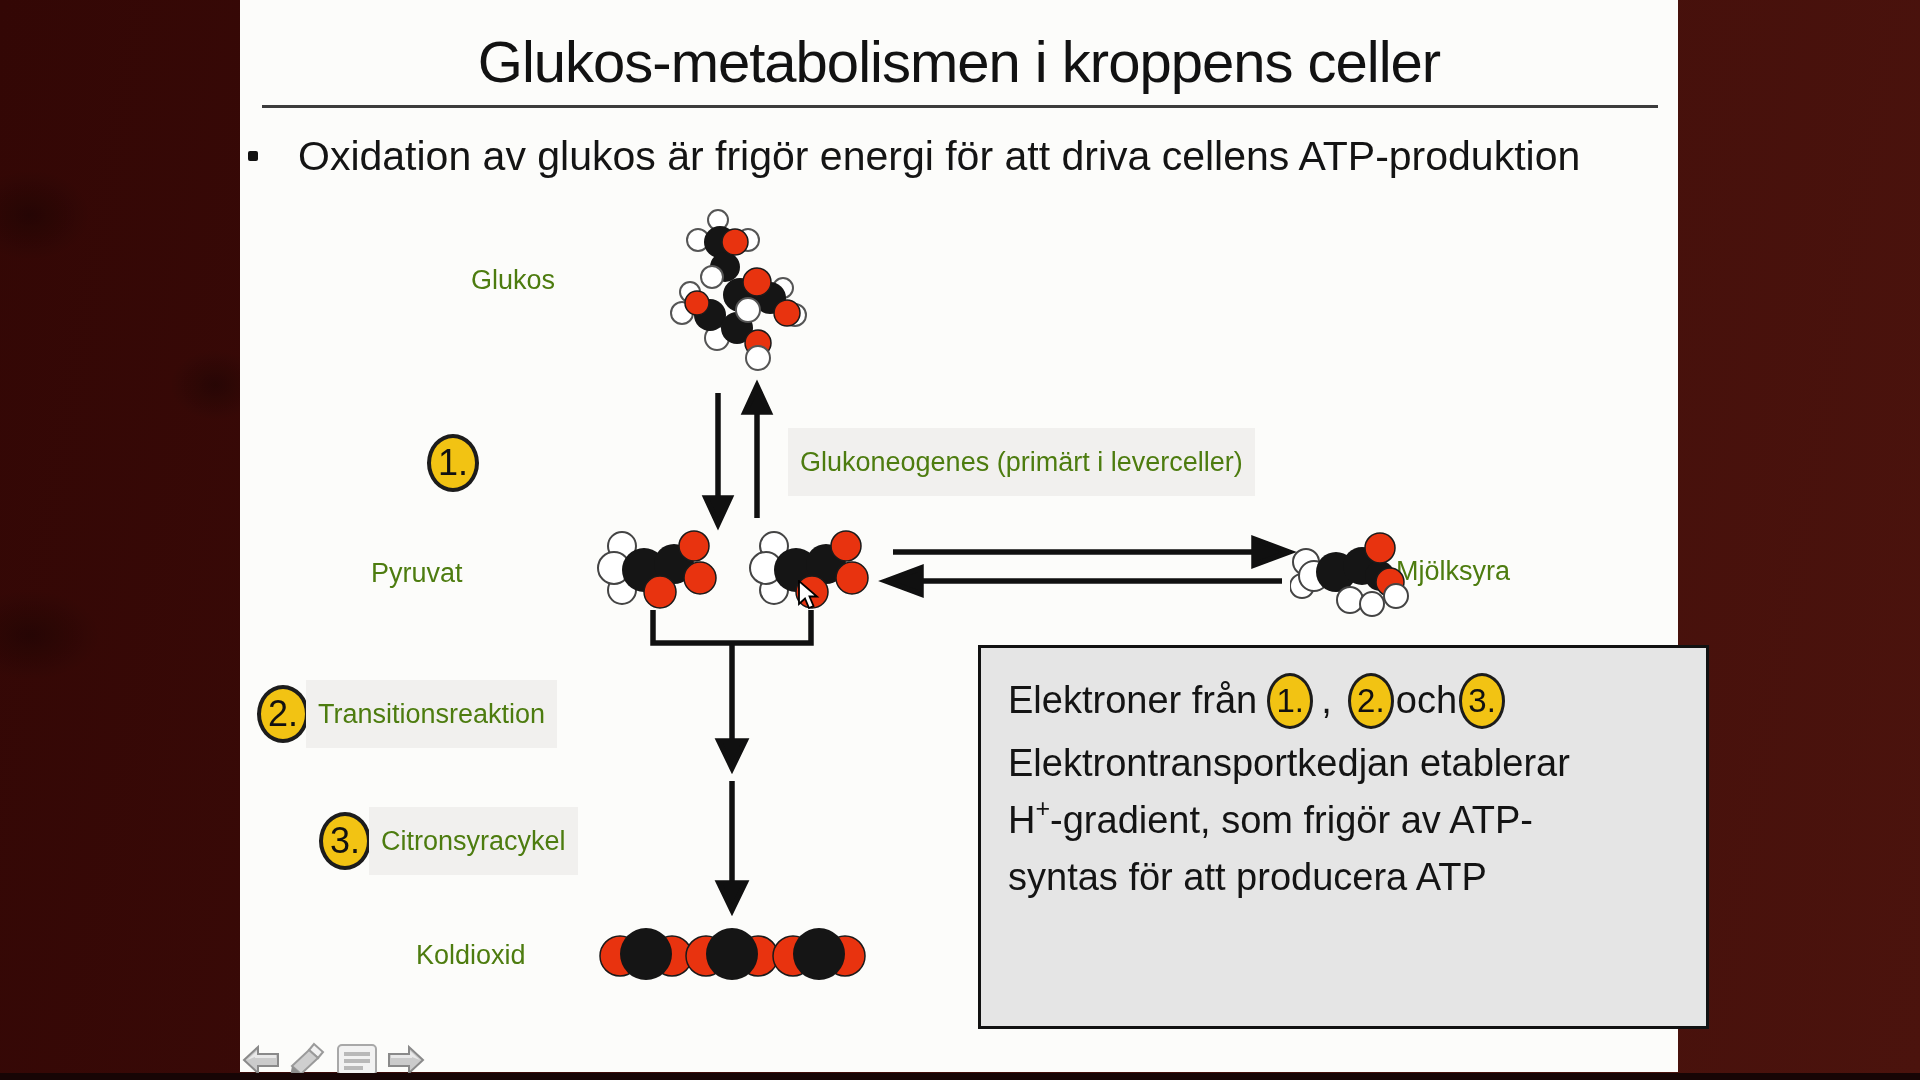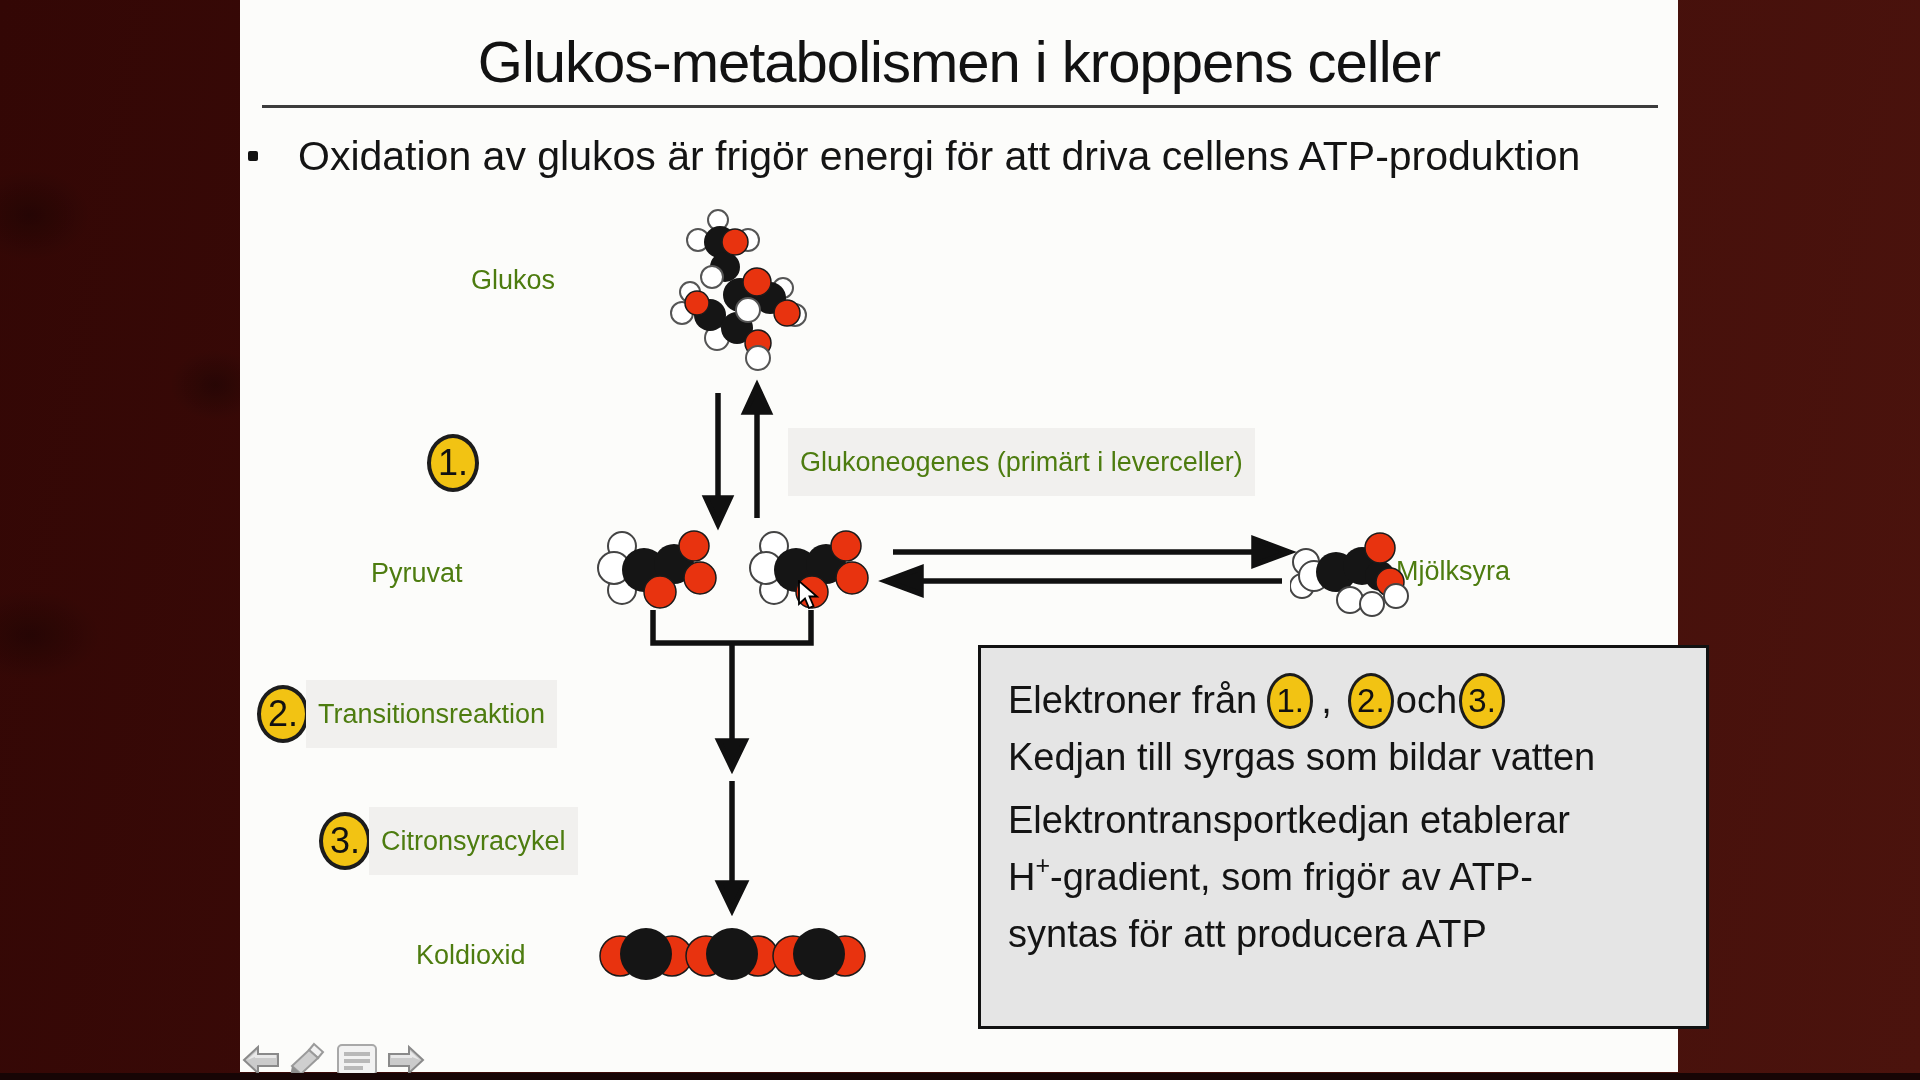--- a/index.html
+++ b/index.html
@@ -215,21 +215,20 @@
 
     <div class="infobox">
       <div class="boxline">
         <span>Elektroner från</span>
         <span class="numc-inline" style="margin-left:10px;">1.</span>
         <span style="margin-left:8px;">,</span>
         <span class="numc-inline" style="margin-left:16px;">2.</span>
         <span style="margin-left:2px;">och</span>
         <span class="numc-inline" style="margin-left:2px;">3.</span>
       </div>
-      <div class="boxline">Kedjan till syrgas som bildar vatten</div>
       <div class="boxline gap">Elektrontransportkedjan etablerar</div>
       <div class="boxline">
         <span>H</span>
           <span class="supp">+</span>
           <span>-gradient, som frigör av ATP-</span>
       </div>
       <div class="boxline">syntas för att producera ATP</div>
     </div>
 
     <div class="nav">

